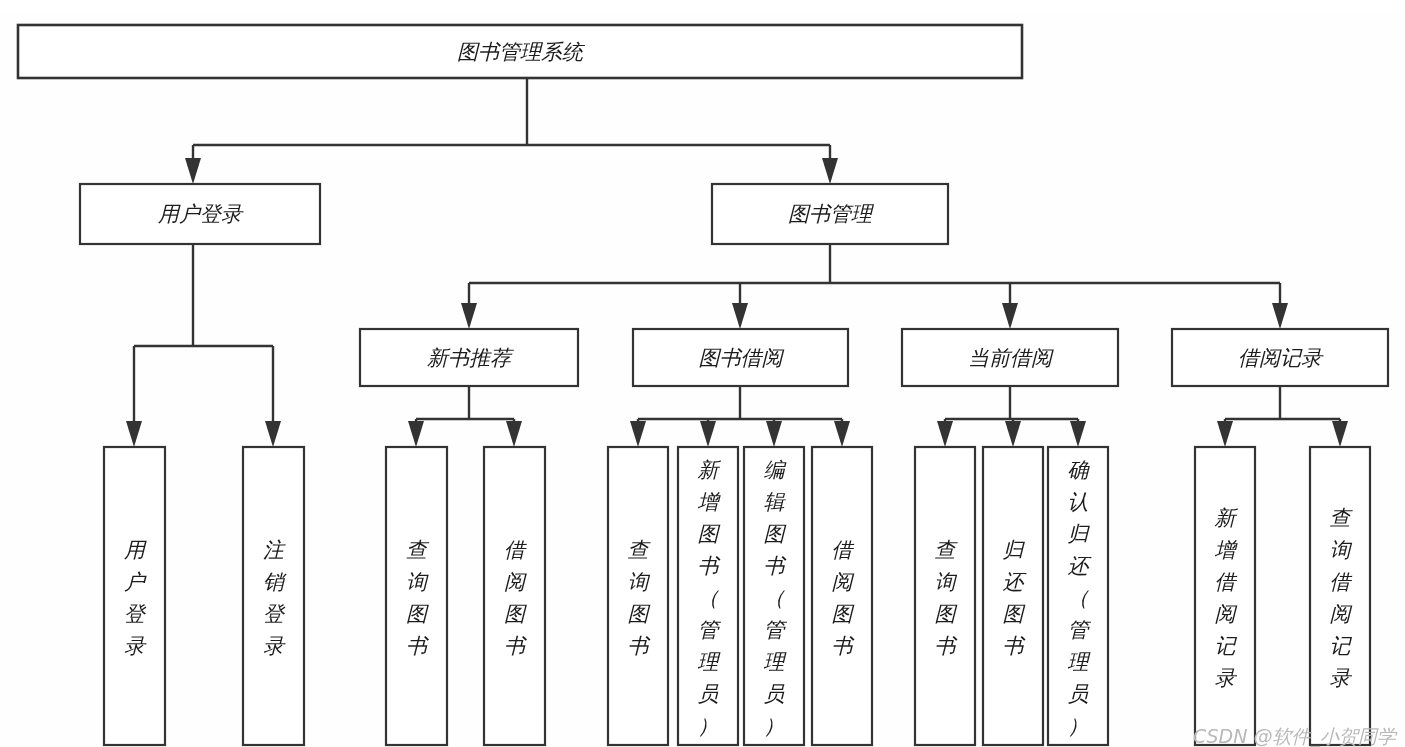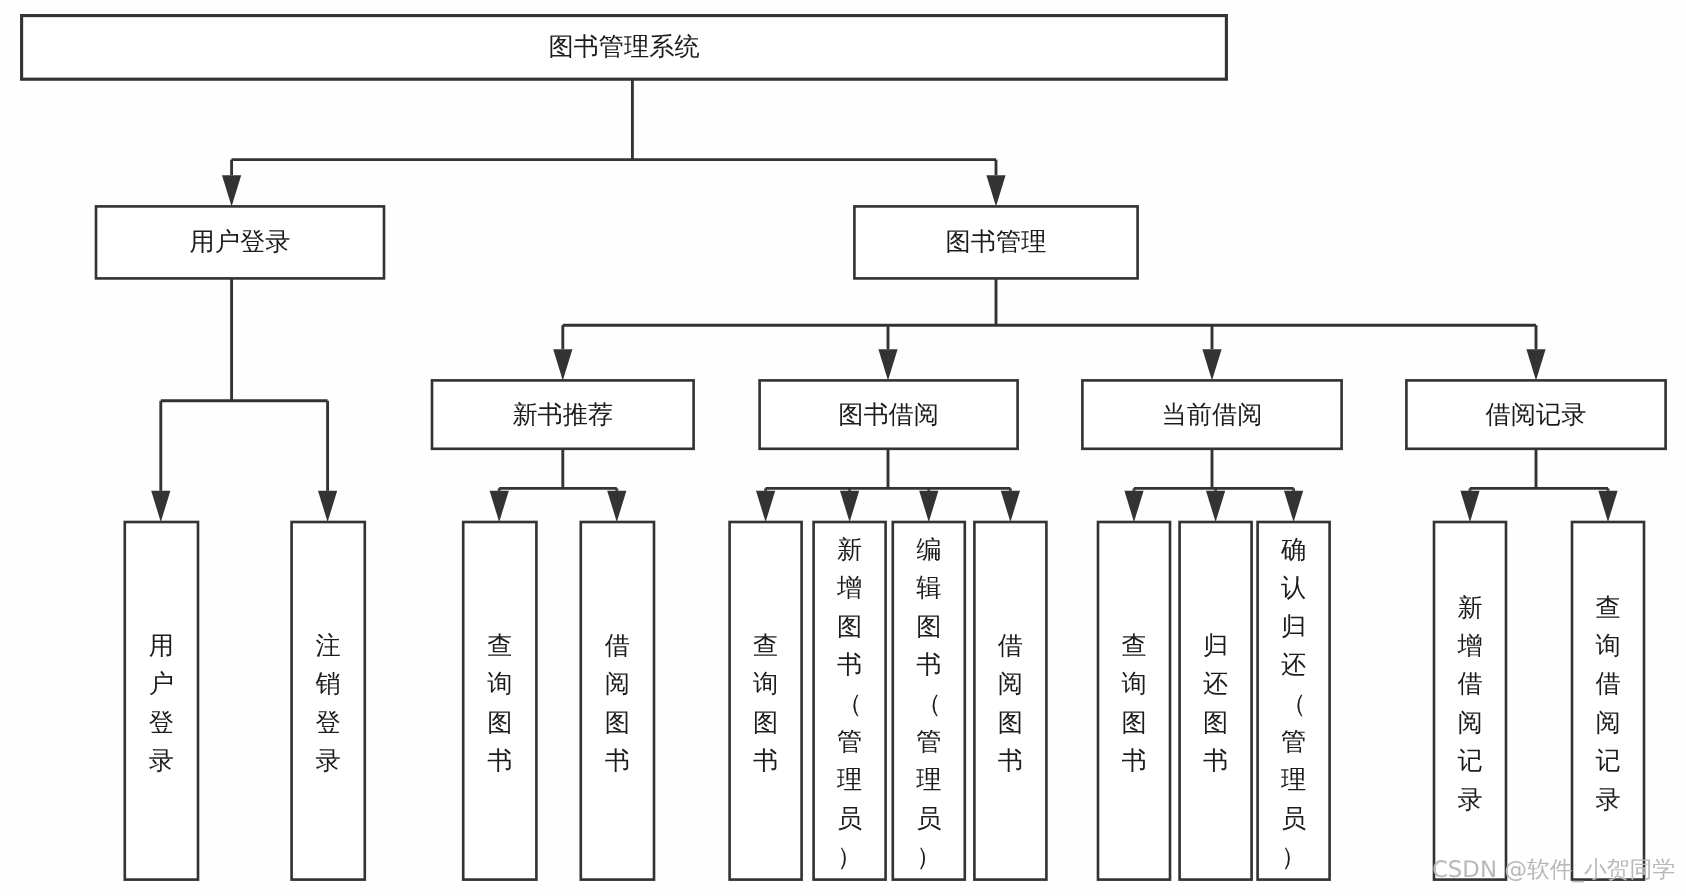--- a/index.html
+++ b/index.html
@@ -11,23 +11,24 @@
   body {
     width: 1405px;
     height: 747px;
     overflow: hidden;
     font-family: "DejaVu Sans", "Liberation Sans", sans-serif;
     position: relative;
   }
   #diagram-root {
     position: absolute;
     left: 0;
-    top: 0;
+    top: 12px;
     width: 1405px;
     height: 668px;
+    font-style: italic;
   }
   svg.flow {
     display: block;
     width: 1405px;
     height: 747px;
     background: #fefefe;
   }
   .node-box {
     fill: #ffffff;
     stroke: #333333;

